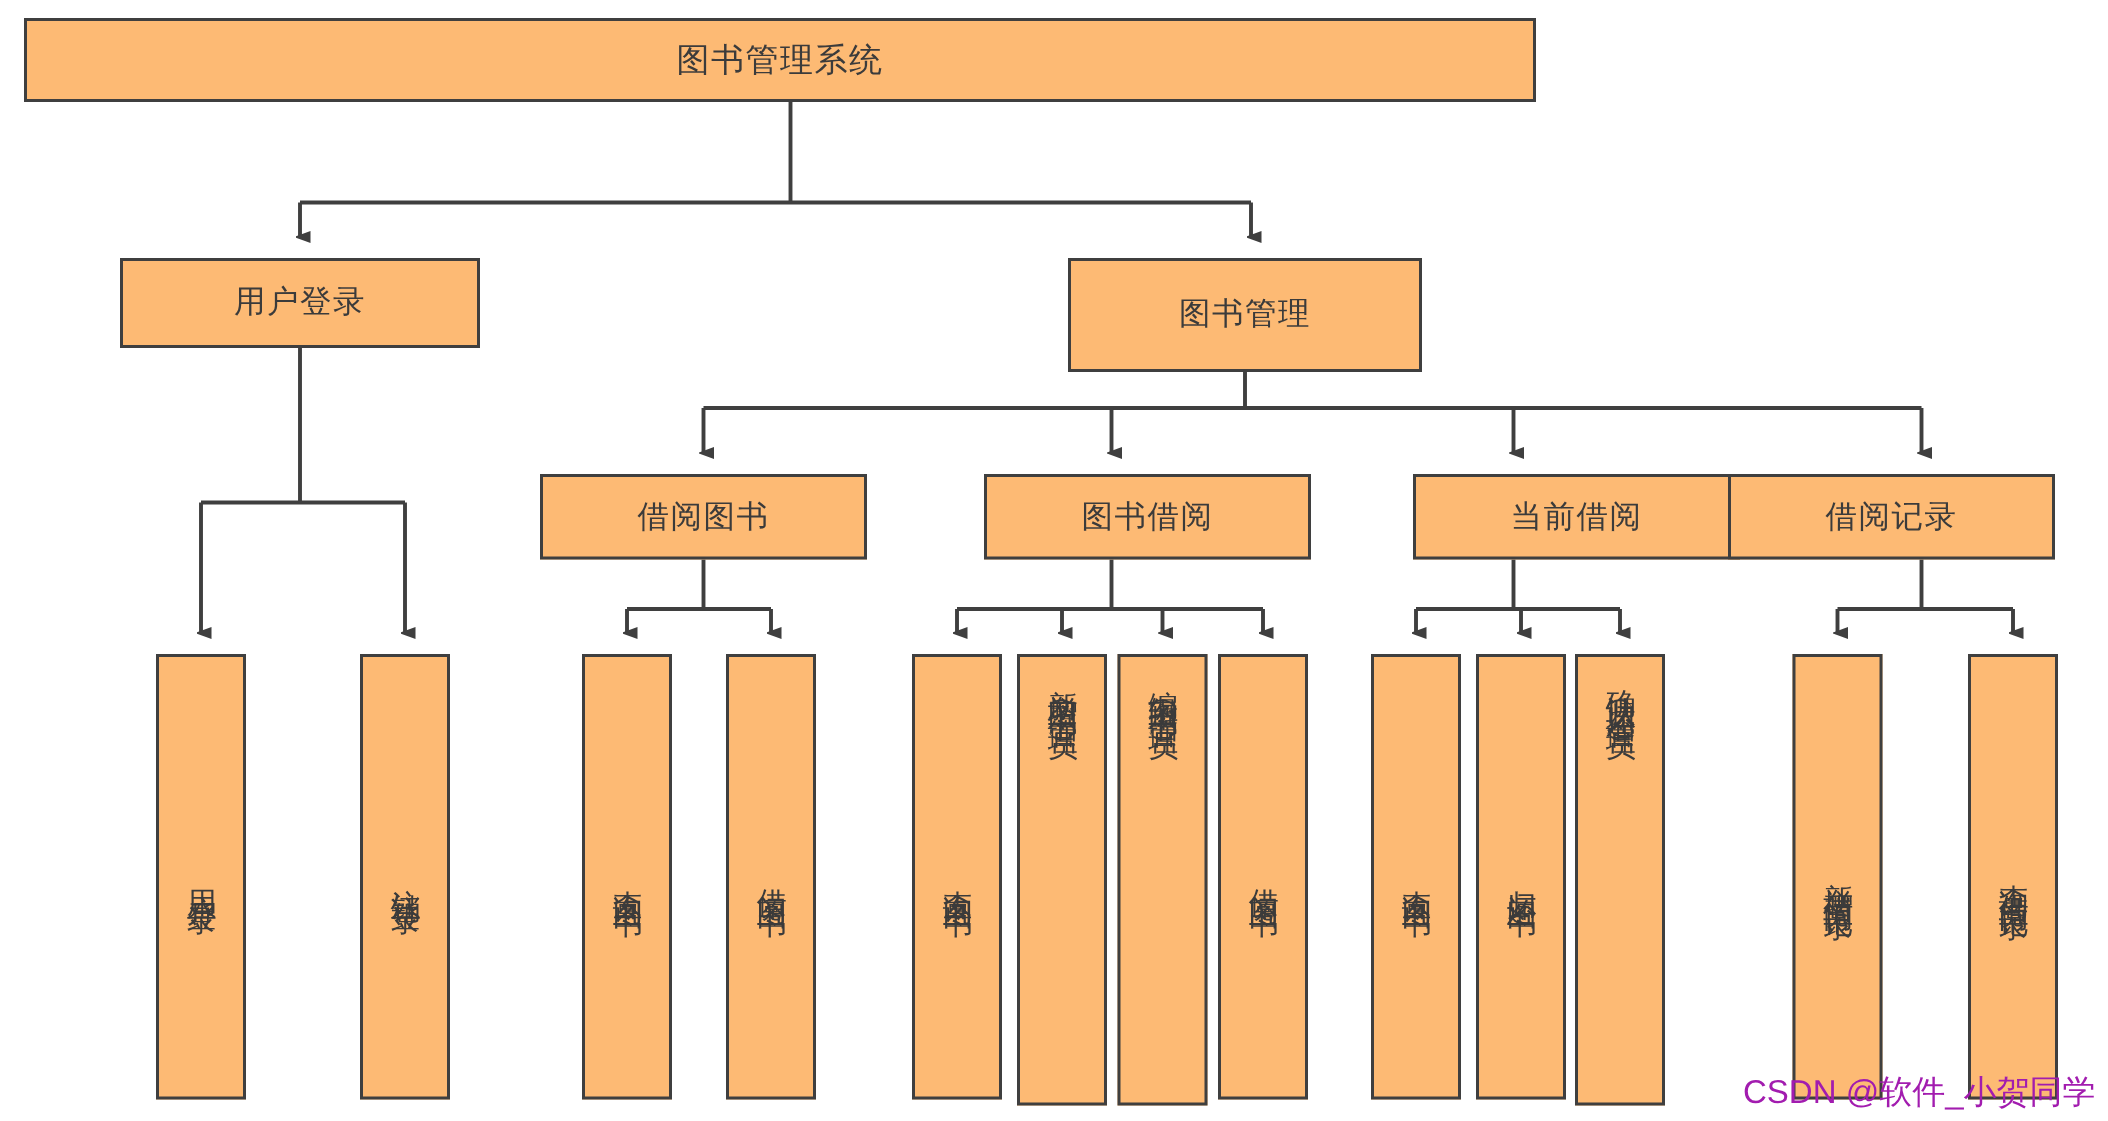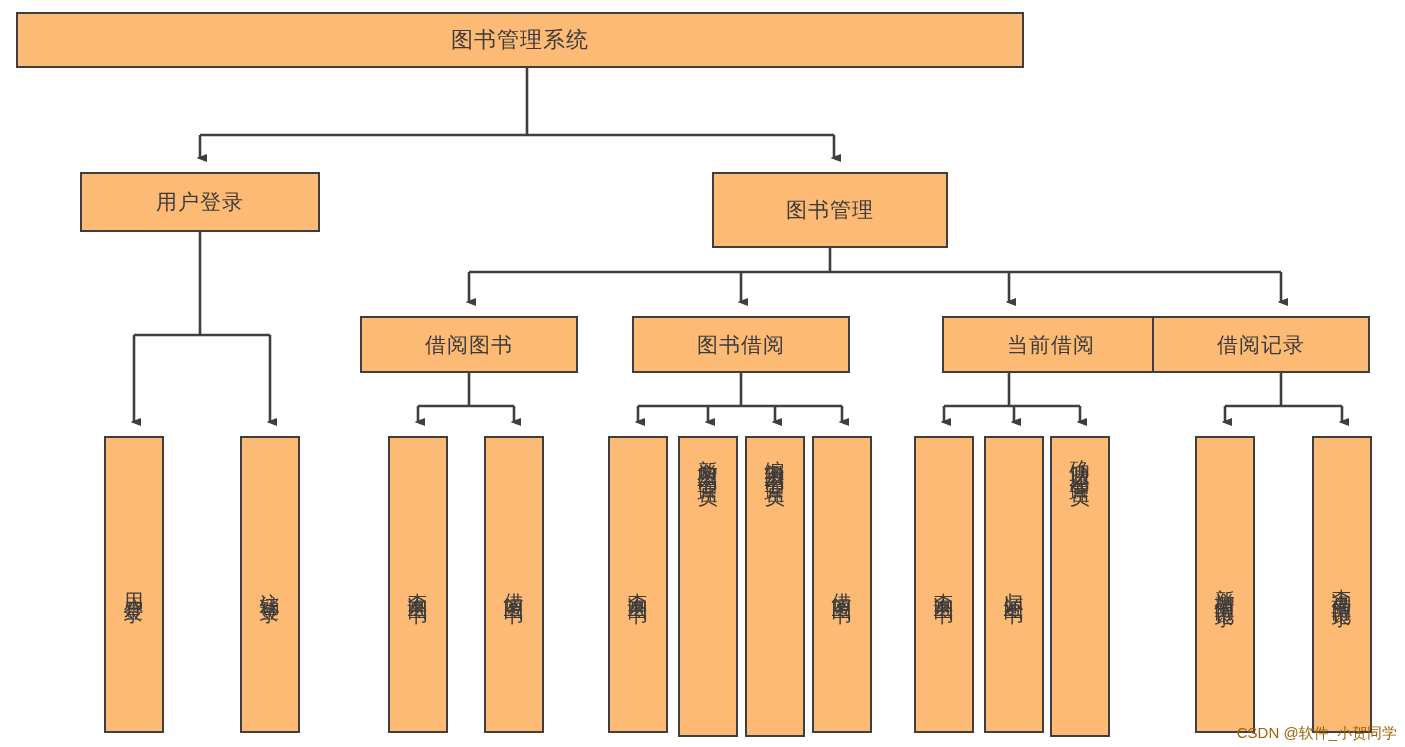--- a/index.html
+++ b/index.html
@@ -52,22 +52,22 @@
   }
   .node.leaf.centered{
     align-items:center;
     padding-top:0;
   }
 
   #watermark{
     position:absolute;
     right:8px;
     bottom:4px;
-    font-size:15px;
-    color:#a16207;
+    font-size:22px;
+    color:#a21caf;
     white-space:nowrap;
     user-select:none;
   }
 </style>
 </head>
 <body>
 
 <div id="diagram-root">
 
   <svg class="connectors" viewBox="0 0 1405 747" xmlns="http://www.w3.org/2000/svg">
@@ -127,21 +127,21 @@
   <div class="node lvl2" style="left: 80px; top: 172px; width: 240px; height: 60px;">
     <span class="label">用户登录</span>
   </div>
   <div class="node lvl2" style="left: 712px; top: 172px; width: 236px; height: 76px;">
     <span class="label">图书管理</span>
   </div>
 
   <div class="node lvl3" style="left: 360px; top: 316px; width: 218px; height: 57px;">
     <span class="label">借阅图书</span>
   </div>
-  <div class="node lvl3" style="left: 632px; top: 316px; width: 218px; height: 57px;">
+  <div class="node lvl3" style="left: 656px; top: 316px; width: 218px; height: 57px;">
     <span class="label">图书借阅</span>
   </div>
   <div class="node lvl3" style="left: 900px; top: 316px; width: 218px; height: 57px; margin-left: 42px;">
     <span class="label">当前借阅</span>
   </div>
   <div class="node lvl3" style="left: 1152px; top: 316px; width: 218px; height: 57px;">
     <span class="label">借阅记录</span>
   </div>
 
   <div class="node leaf centered" style="left: 104px; top: 436px; width: 60px; height: 297px;">

